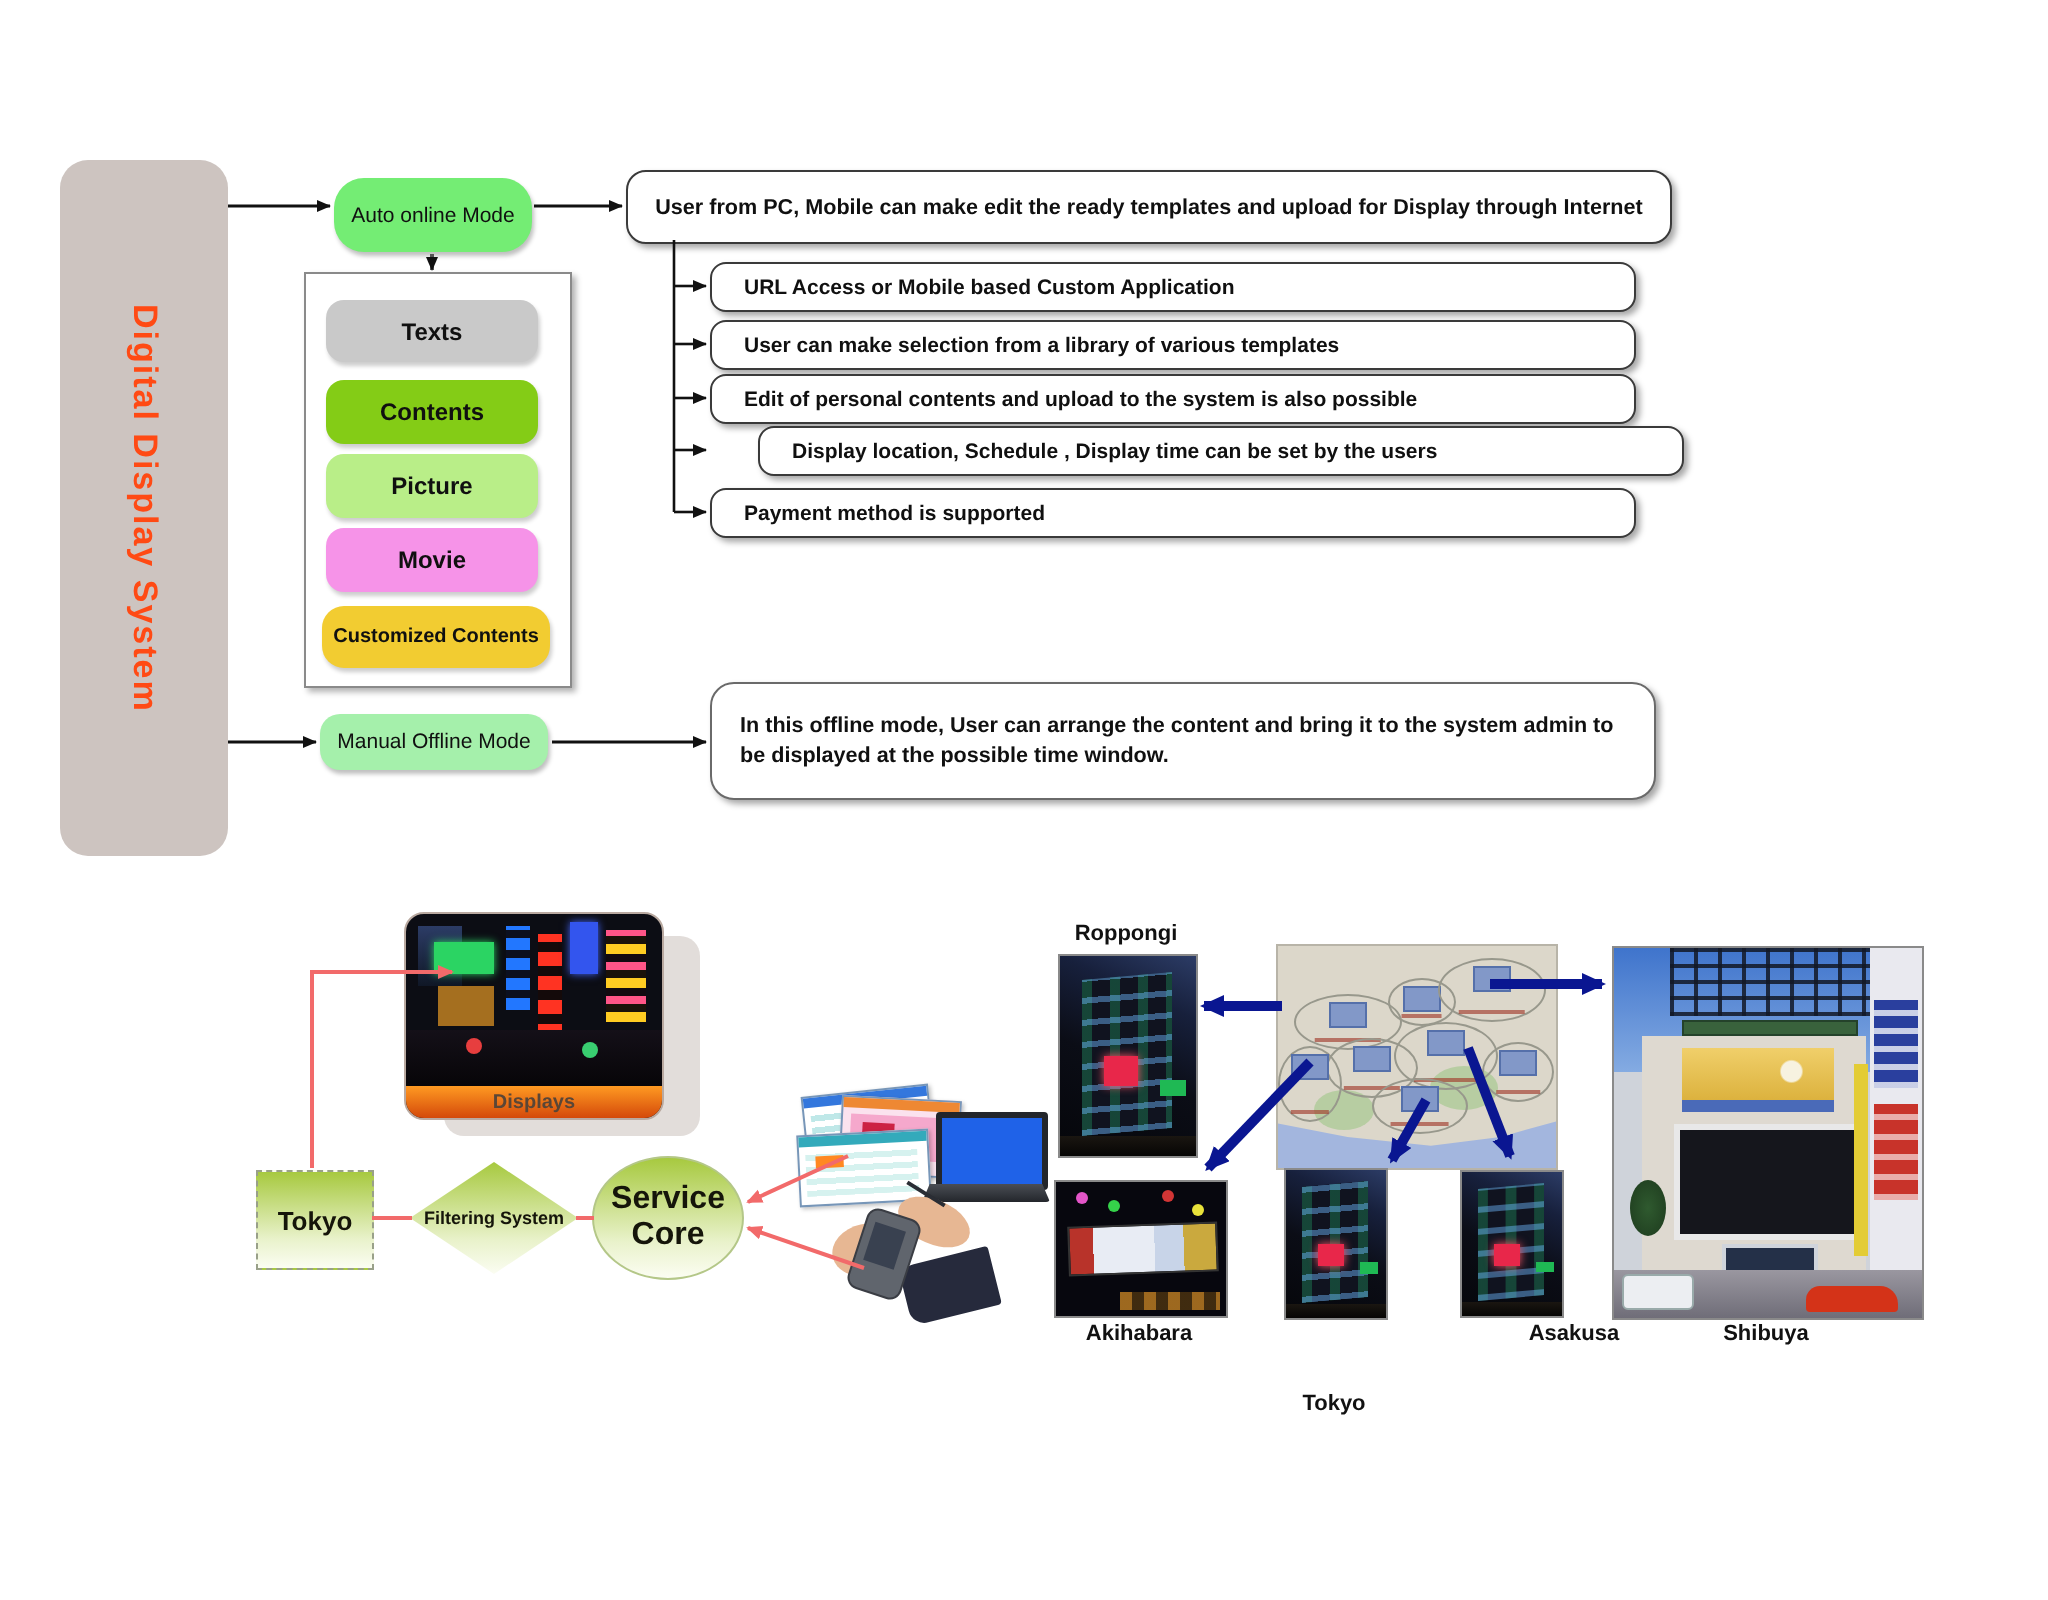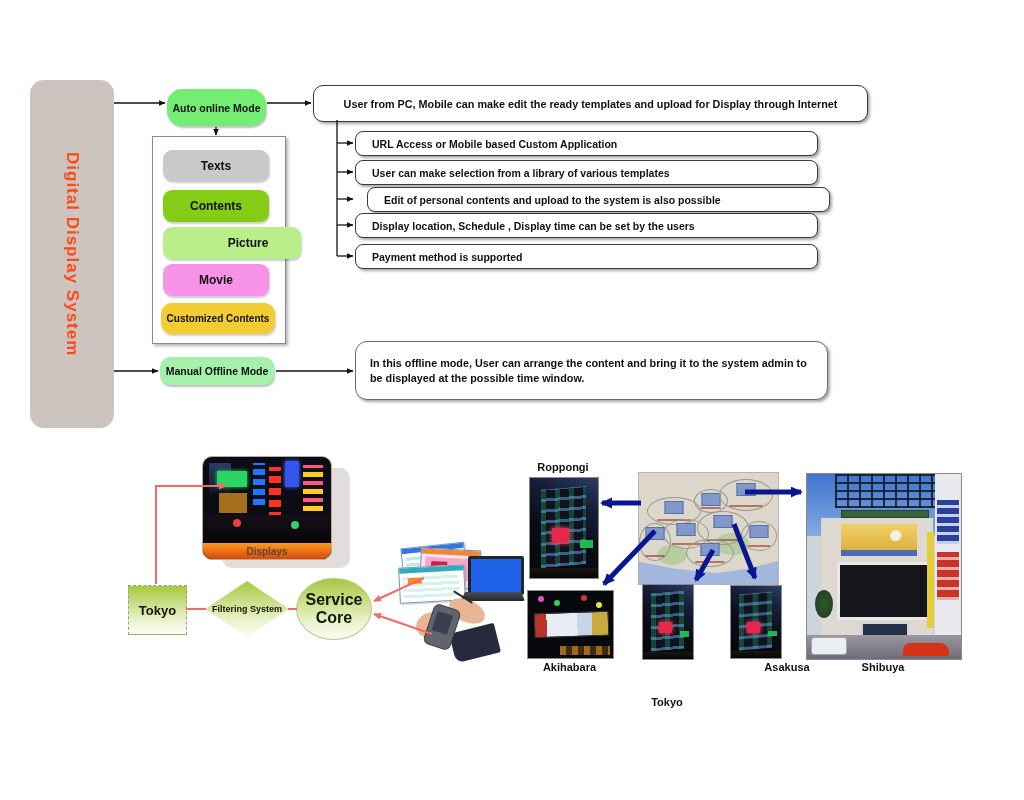--- a/index.html
+++ b/index.html
@@ -19,52 +19,52 @@
   }
   .sysbar-label{
     writing-mode:vertical-rl;
     font-size:17px;font-weight:700;color:#ff4a14;letter-spacing:1px;
     white-space:nowrap;
   }
 
   
   .modebtn{
     display:flex;align-items:center;justify-content:center;text-align:left;
-    font-weight:700;font-size:10.5px;color:#101010;
+    font-weight:400;font-size:10.5px;color:#101010;
     box-shadow:1px 2px 2px rgba(0,0,0,.25);
   }
   .auto{left:167px;top:89px;width:99px;height:37px;background:#74ed74;border-radius:15px;}
   .manual{left:160px;top:357px;width:114px;height:28px;background:#a5f0ab;border-radius:10px;}
 
   .container-box{
     left:152px;top:136px;width:132px;height:206px;
     background:#ffffff;border:1px solid #8a8a8a;
     box-shadow:2px 2px 3px rgba(0,0,0,.3);
   }
   .ctype{
     display:flex;align-items:center;justify-content:center;text-align:center;
     font-weight:700;font-size:12px;color:#101010;border-radius:9px;
     box-shadow:1px 2px 2px rgba(0,0,0,.2);
   }
   .ct-texts{left:163px;top:150px;width:106px;height:31px;background:#c9c9c9;}
   .ct-contents{left:163px;top:190px;width:106px;height:32px;background:#84cc16;}
-  .ct-picture{left:163px;top:227px;width:106px;height:32px;background:#b9ee88;padding-left:32px;}
+  .ct-picture{left:163px;top:227px;width:106px;height:32px;background:#b9ee88;}
   .ct-movie{left:163px;top:264px;width:106px;height:32px;background:#f693e8;}
   .ct-custom{left:161px;top:303px;width:114px;height:31px;background:#f2cc31;border-radius:11px;font-size:10px;}
 
   
   .descbox{
     background:#ffffff;border:1px solid #3a3a3a;border-radius:10px;
     box-shadow:2px 2px 3px rgba(0,0,0,.35);
     display:flex;align-items:center;
     font-weight:700;font-size:10.8px;color:#101010;
   }
-  .bigbox{left:313px;top:85px;width:497px;height:35px;justify-content:center;text-align:right;padding:0 28px;}
+  .bigbox{left:313px;top:85px;width:497px;height:35px;justify-content:center;text-align:right;padding:0 12px;}
   .feature{left:355px;width:445px;height:23px;border-radius:8px;padding-left:16px;font-size:10.5px;border-width:1px;}
-  .f0{top:131px;} .f1{top:160px;} .f2{top:187px;margin-left:12px;} .f3{top:213px;} .f4{top:244px;}
+  .f0{top:131px;} .f1{top:160px;} .f2{top:187px;} .f3{top:213px;margin-left:24px;} .f4{top:244px;}
   .offlinebox{
     left:355px;top:341px;width:443px;height:57px;border-radius:12px;
     border:1.5px solid #6a6a6a;padding:0 14px;text-align:left;line-height:1.35;
   }
 
   
   .displays-shadow{
     left:222px;top:468px;width:128px;height:100px;border-radius:10px;
     background:#d8d1cd;opacity:.75;
   }

